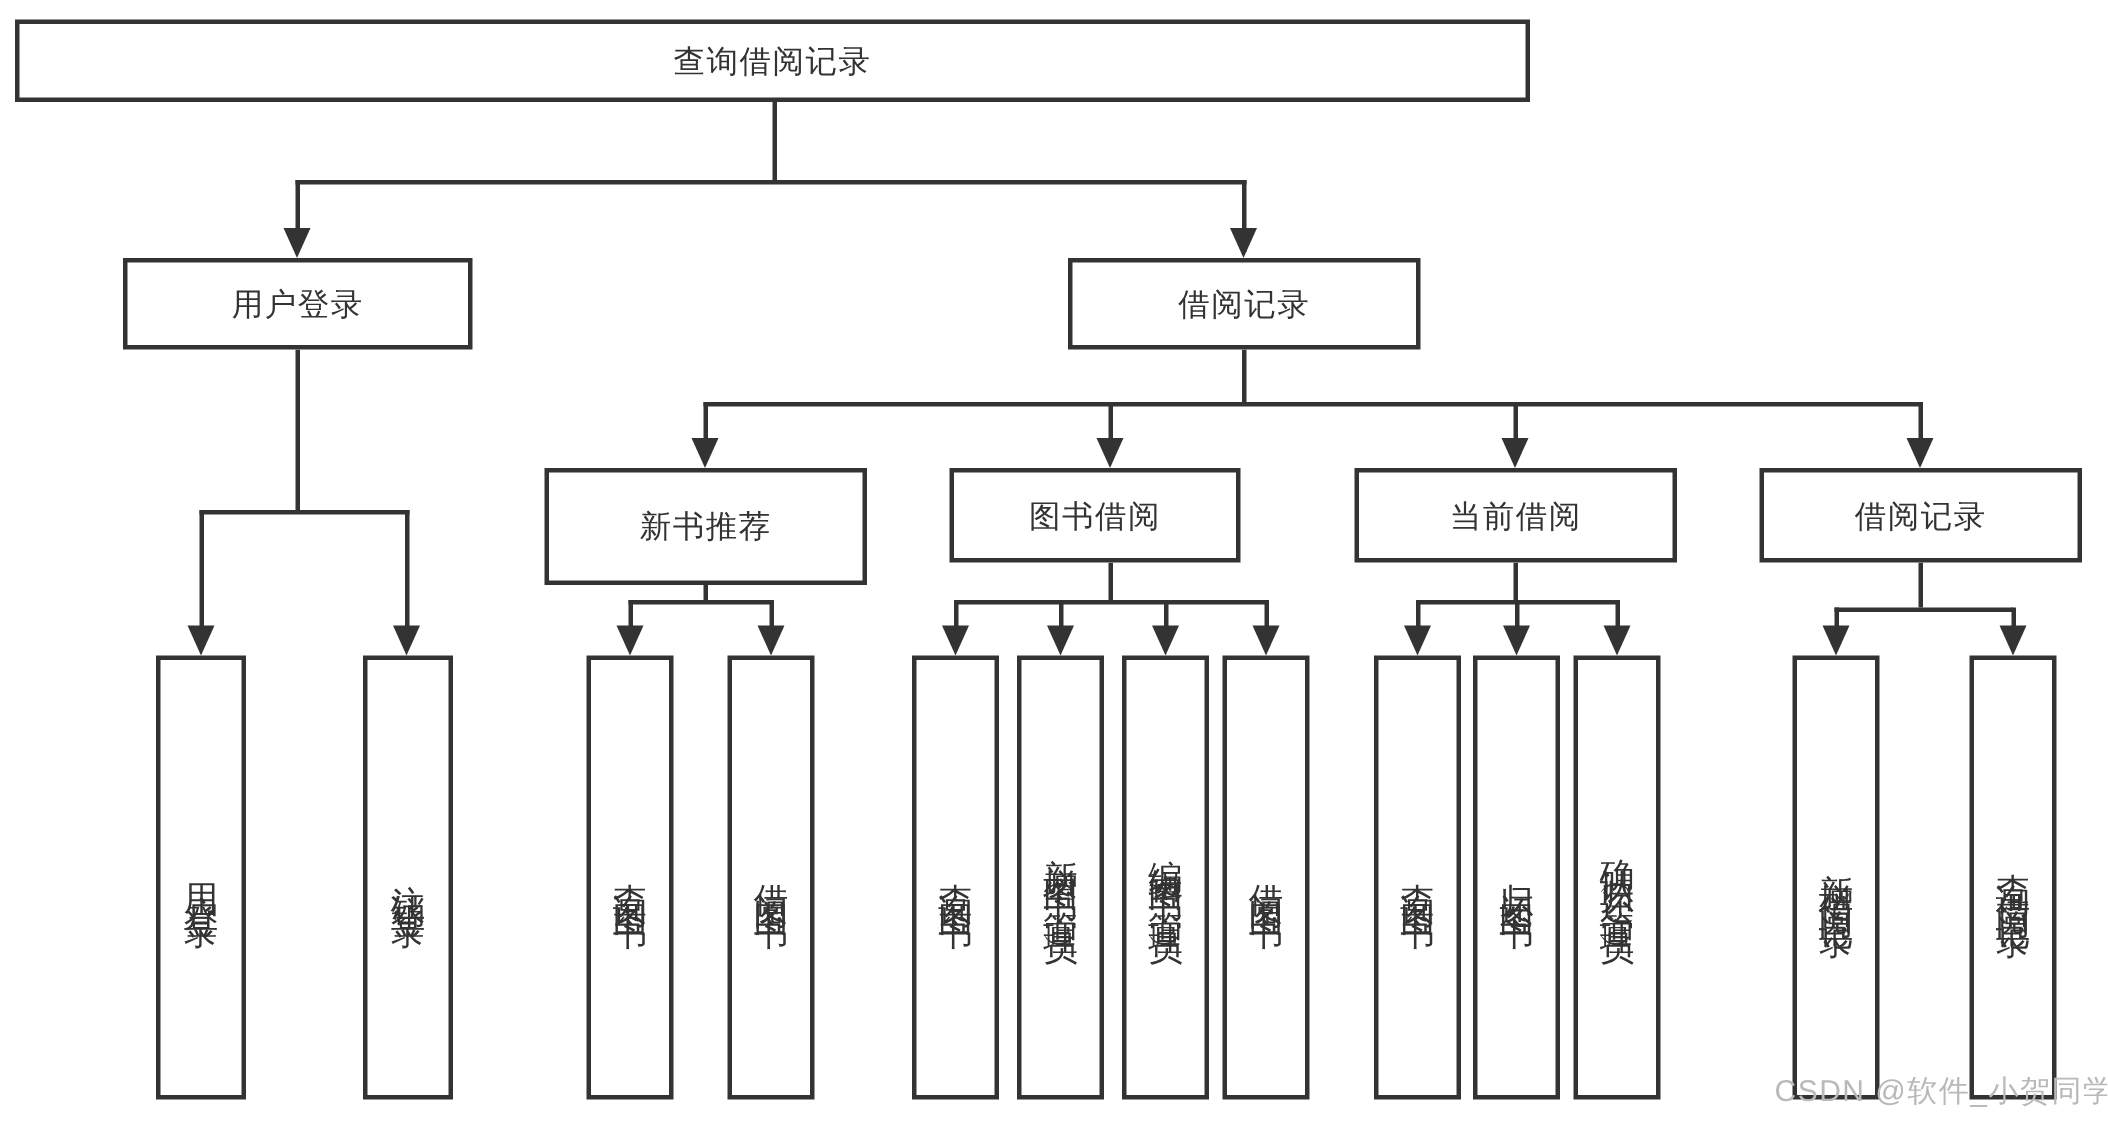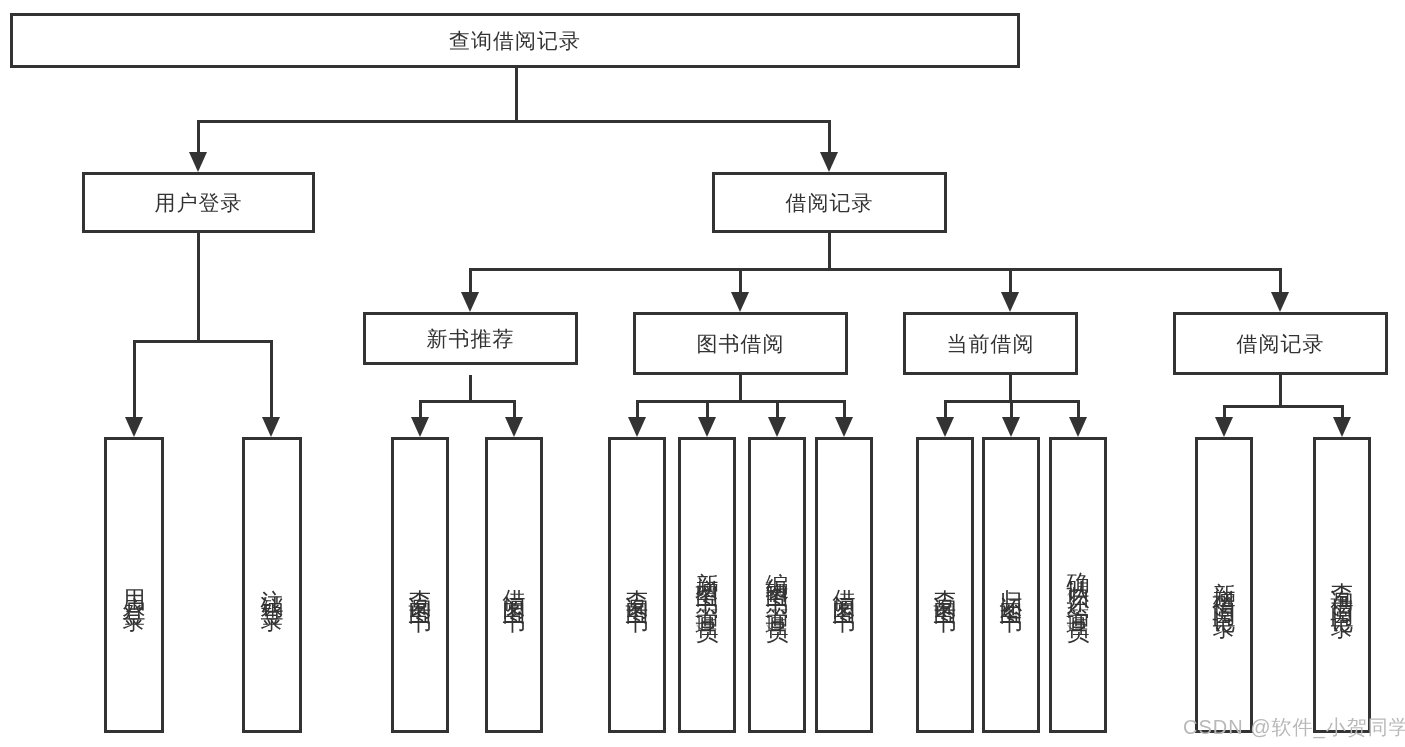--- a/index.html
+++ b/index.html
@@ -53,25 +53,25 @@
 <body>
 
 <div class="canvas">
 
   <div class="box" style="left:10px;top:13px;width:1010px;height:55px">查询借阅记录</div>
 
   <div class="box" style="left:82px;top:172px;width:233px;height:61px">用户登录</div>
 
   <div class="box" style="left:712px;top:172px;width:235px;height:61px">借阅记录</div>
 
-  <div class="box" style="left:363px;top:312px;width:215px;height:53px">新书推荐</div>
+  <div class="box" style="left:363px;top:312px;width:215px;height:78px">新书推荐</div>
 
-  <div class="box" style="left:633px;top:312px;width:215px;height:63px">图书借阅</div>
+  <div class="box" style="left:633px;top:312px;width:194px;height:63px">图书借阅</div>
 
-  <div class="box" style="left:903px;top:312px;width:175px;height:63px">当前借阅</div>
+  <div class="box" style="left:903px;top:312px;width:215px;height:63px">当前借阅</div>
 
   <div class="box" style="left:1173px;top:312px;width:215px;height:63px">借阅记录</div>
 
   <div class="box vbox" style="left:104px;top:437px;width:60px;height:296px">用户登录</div>
 
   <div class="box vbox" style="left:242px;top:437px;width:60px;height:296px">注销登录</div>
 
   <div class="box vbox" style="left:391px;top:437px;width:58px;height:296px">查询图书</div>
 
   <div class="box vbox" style="left:485px;top:437px;width:58px;height:296px">借阅图书</div>

